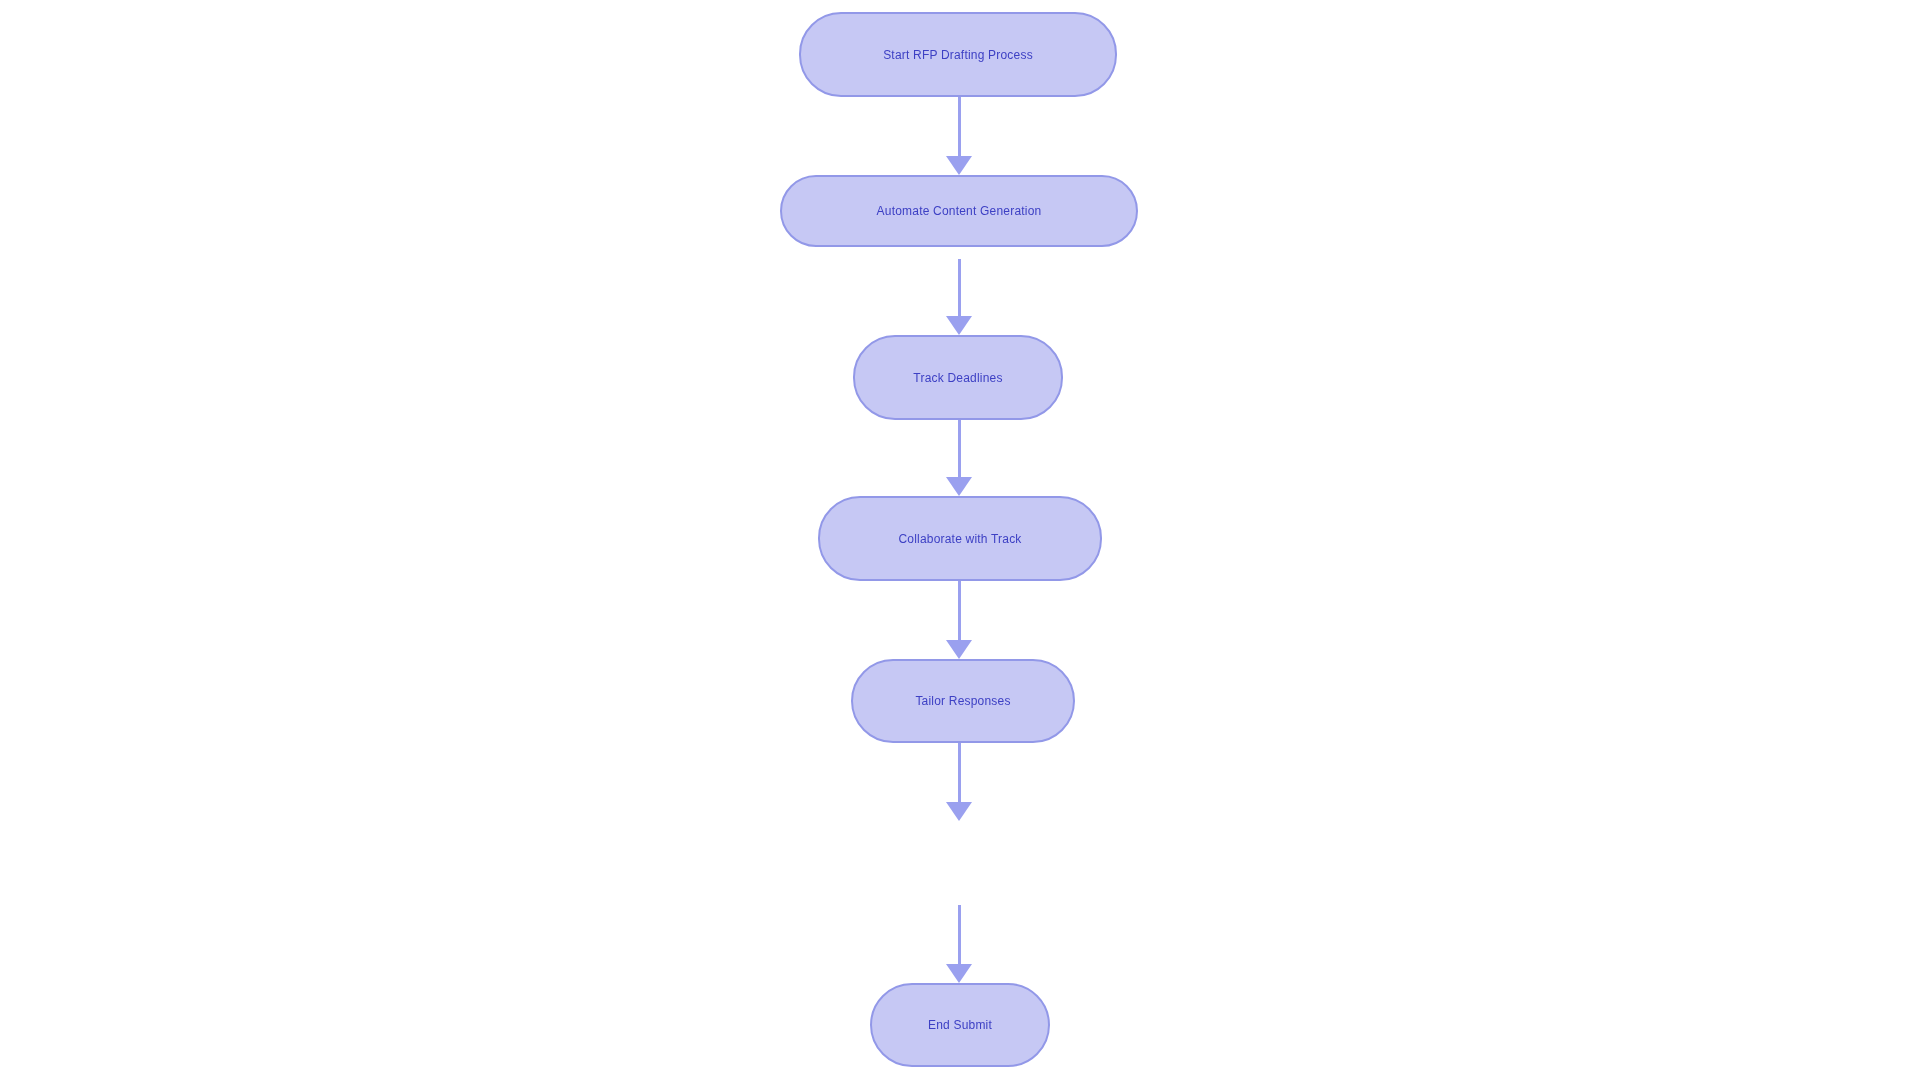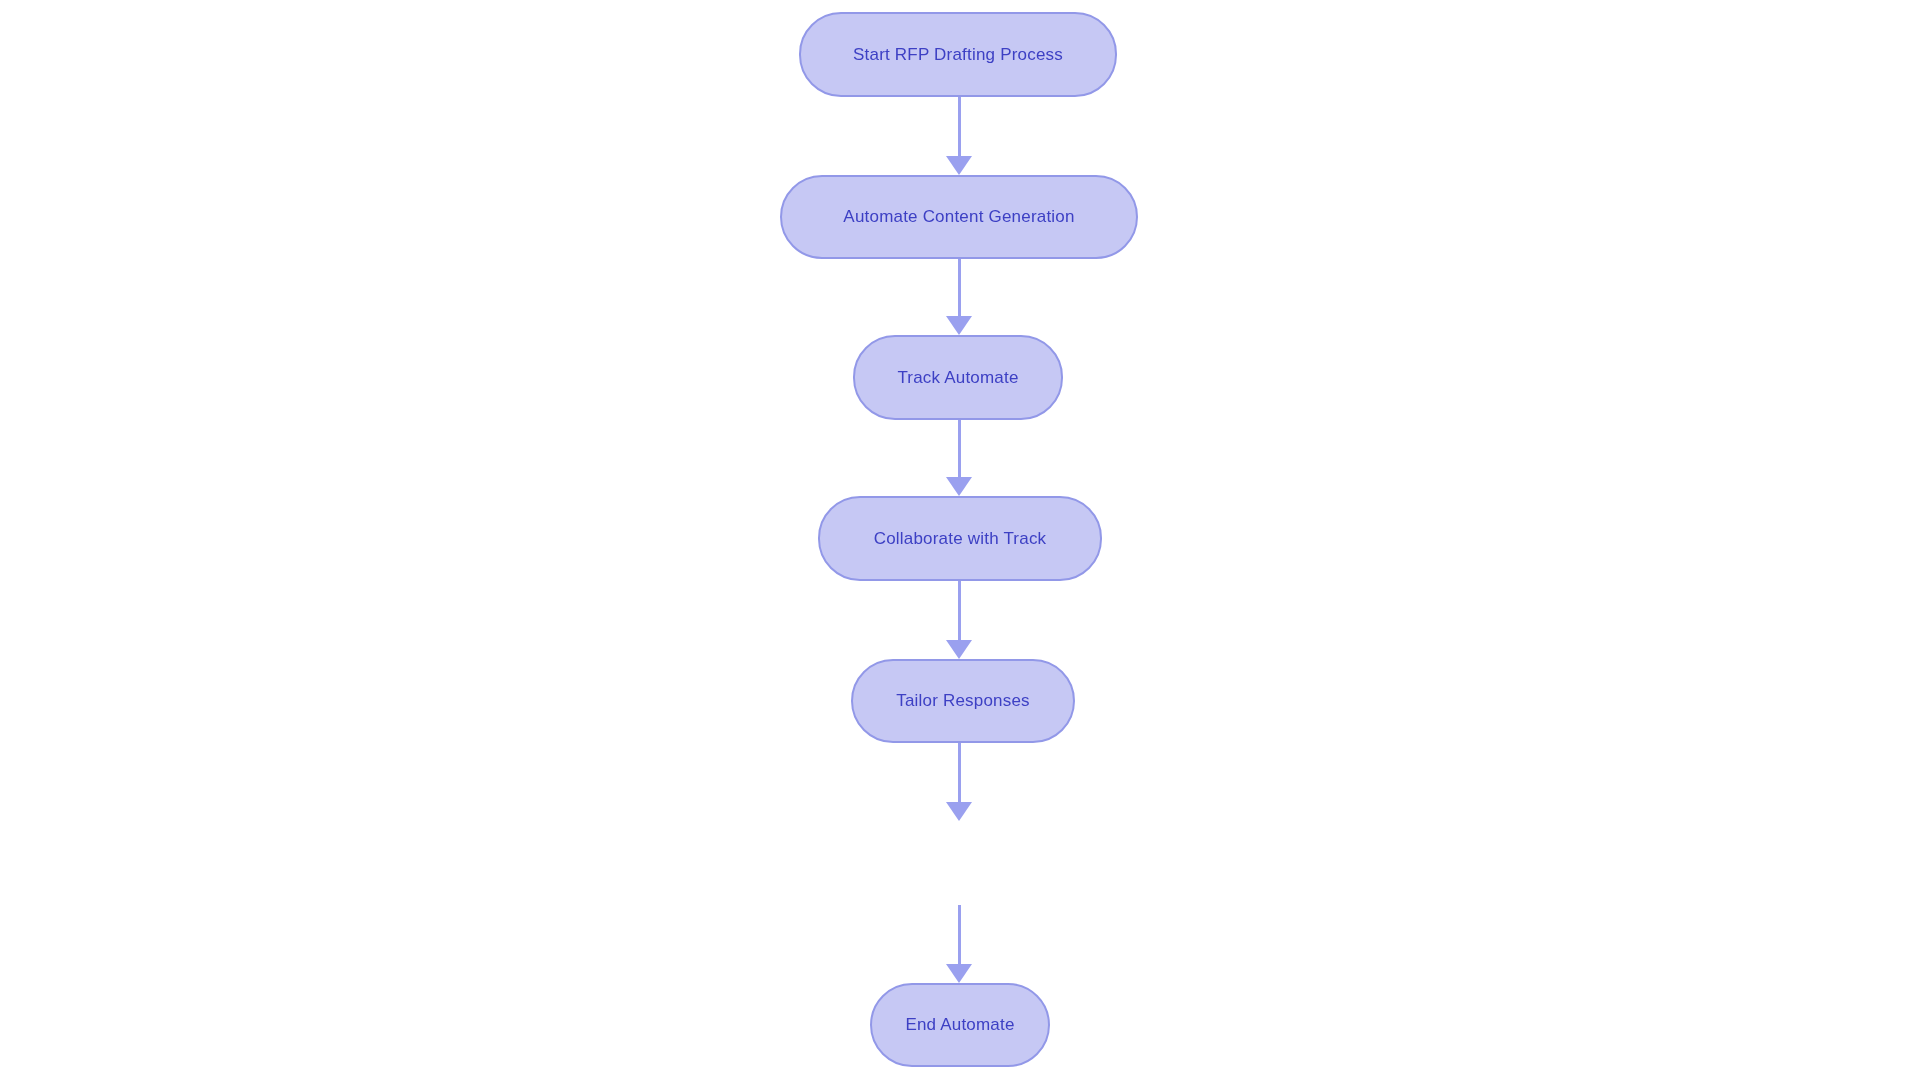--- a/index.html
+++ b/index.html
@@ -20,21 +20,21 @@
     box-sizing: border-box;
     background: var(--node-fill, #c6c8f4);
     border: 2px solid var(--node-border, #9298e8);
     border-radius: 42px;
     display: flex;
     align-items: center;
     justify-content: center;
   }
   .node-label {
     color: var(--node-text, #3d40c4);
-    font-size: 17px;
+    font-size: 12px;
     letter-spacing: 0.2px;
     white-space: nowrap;
   }
   .arrow {
     position: absolute;
     width: 26px;
     display: flex;
     flex-direction: column;
     align-items: center;
   }
@@ -45,21 +45,21 @@
   }
   .arrow-head {
     width: 0;
     height: 0;
     border-left: 13px solid transparent;
     border-right: 13px solid transparent;
     border-top: 19px solid var(--arrow-color, #9aa0ef);
   }
   
   .n1 { left: 799px; top: 12px;  width: 318px; height: 85px; }
-  .n2 { left: 780px; top: 175px; width: 358px; height: 84px; }
+  .n2 { left: 780px; top: 175px; width: 358px; height: 72px; }
   .n3 { left: 853px; top: 335px; width: 210px; height: 85px; }
   .n4 { left: 818px; top: 496px; width: 284px; height: 85px; }
   .n5 { left: 851px; top: 659px; width: 224px; height: 84px; }
   .n6 { left: 872px; top: 821px; width: 176px; height: 84px; }
   .n7 { left: 870px; top: 983px; width: 180px; height: 84px; }
   
   .a1 { left: 946px; top: 97px;  height: 78px; }
   .a2 { left: 946px; top: 259px; height: 76px; }
   .a3 { left: 946px; top: 420px; height: 76px; }
   .a4 { left: 946px; top: 581px; height: 78px; }
@@ -83,21 +83,21 @@
   <div class="node n2">
     <span class="node-label">Automate Content Generation</span>
   </div>
 
   <div class="arrow a2">
     <div class="arrow-line"></div>
     <div class="arrow-head"></div>
   </div>
 
   <div class="node n3">
-    <span class="node-label">Track Automate</span>
+    <span class="node-label">Track Deadlines</span>
   </div>
 
   <div class="arrow a3">
     <div class="arrow-line"></div>
     <div class="arrow-head"></div>
   </div>
 
   <div class="node n4">
     <span class="node-label">Collaborate with Track</span>
   </div>
@@ -116,16 +116,16 @@
     <div class="arrow-head"></div>
   </div>
 
 
   <div class="arrow a6">
     <div class="arrow-line"></div>
     <div class="arrow-head"></div>
   </div>
 
   <div class="node n7">
-    <span class="node-label">End Automate</span>
+    <span class="node-label">End Submit</span>
   </div>
 
 </div>
 
 </body></html>

